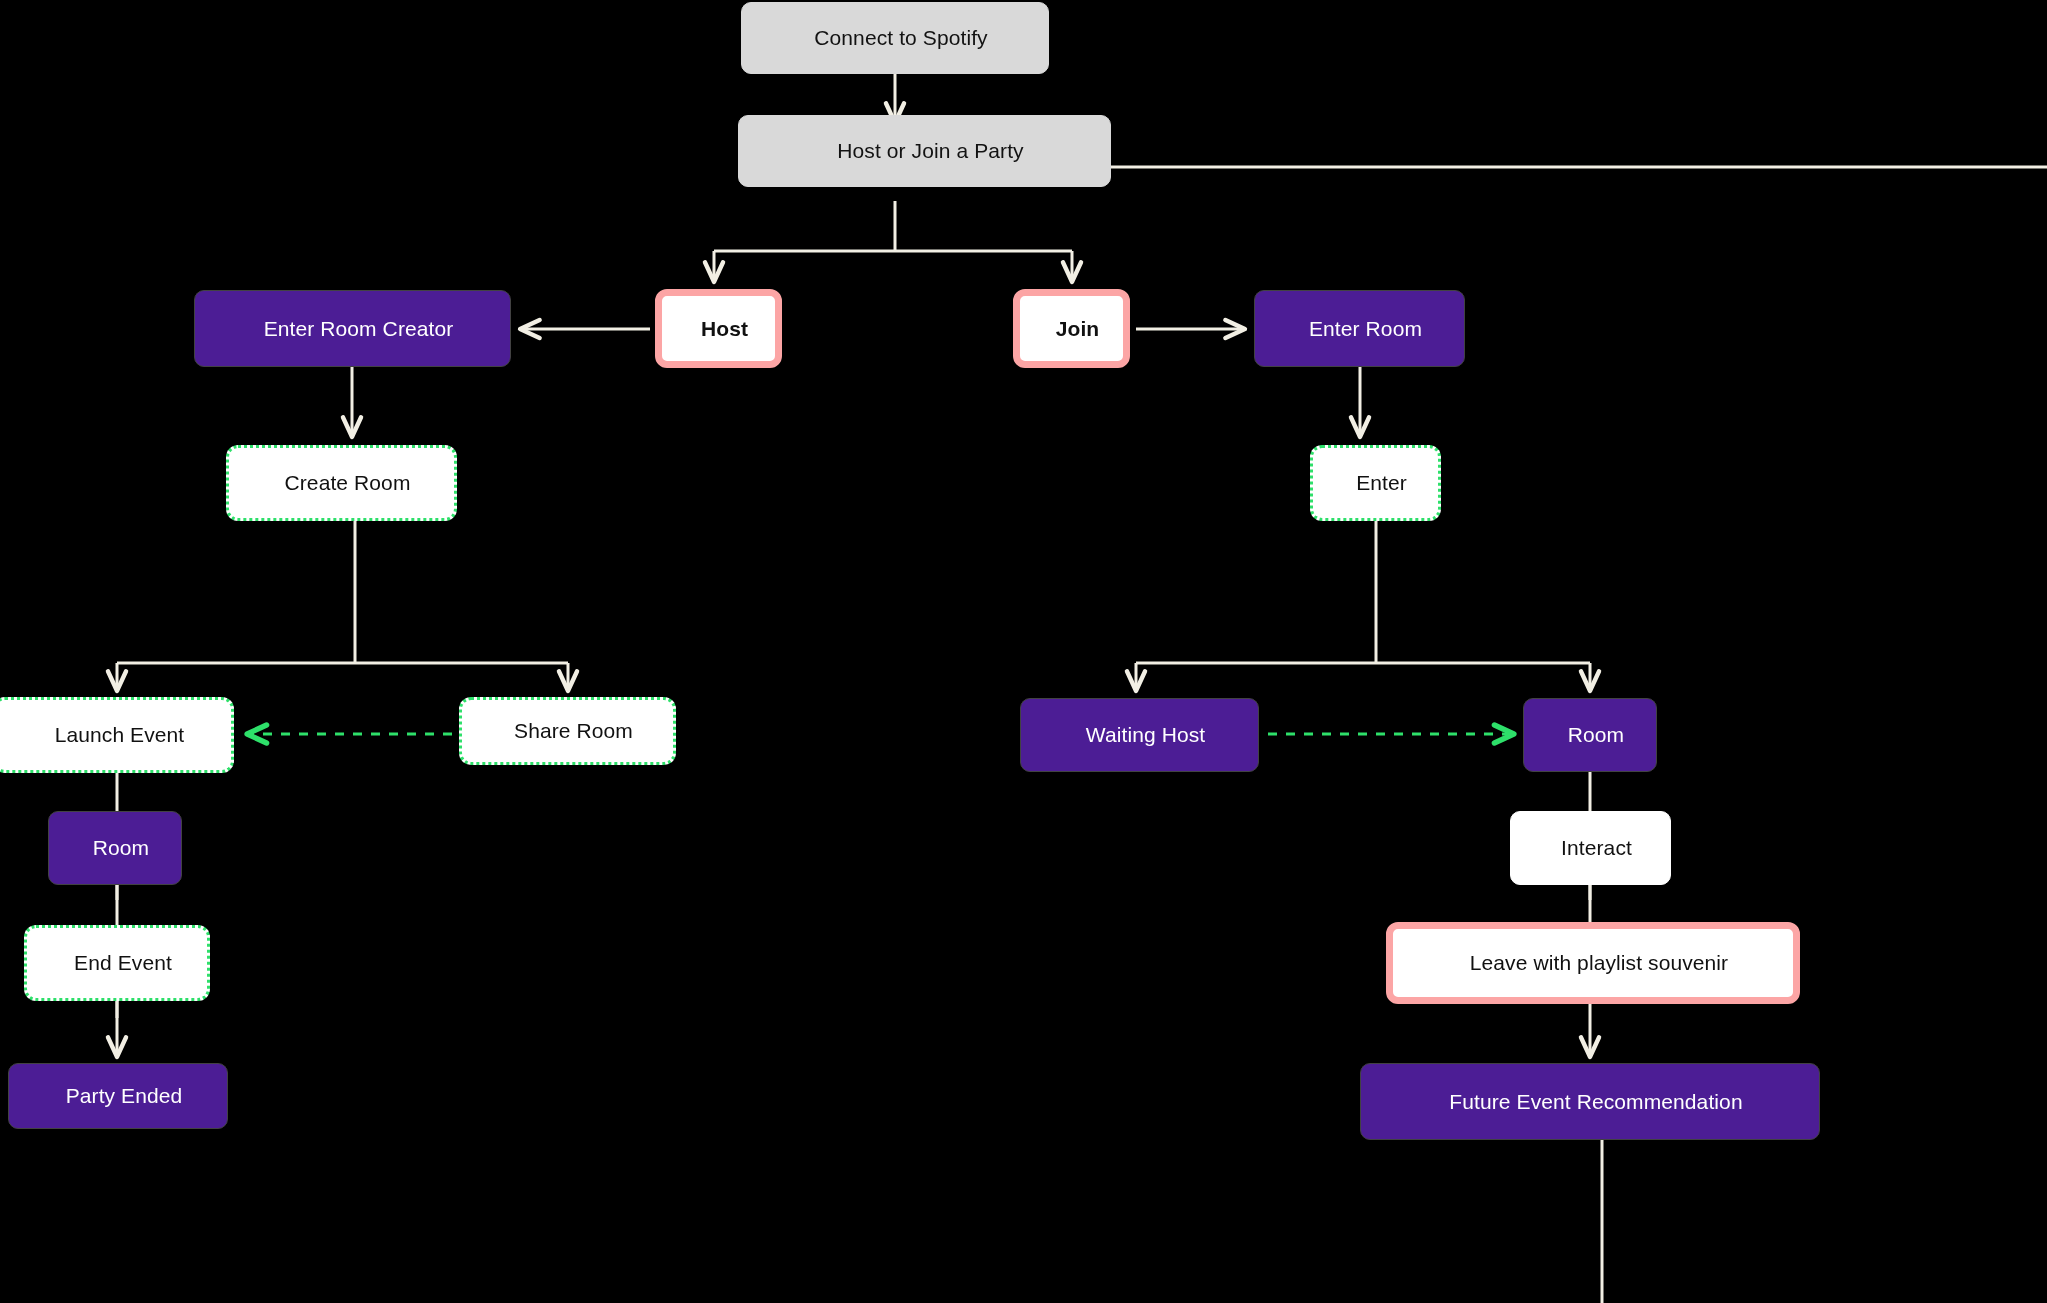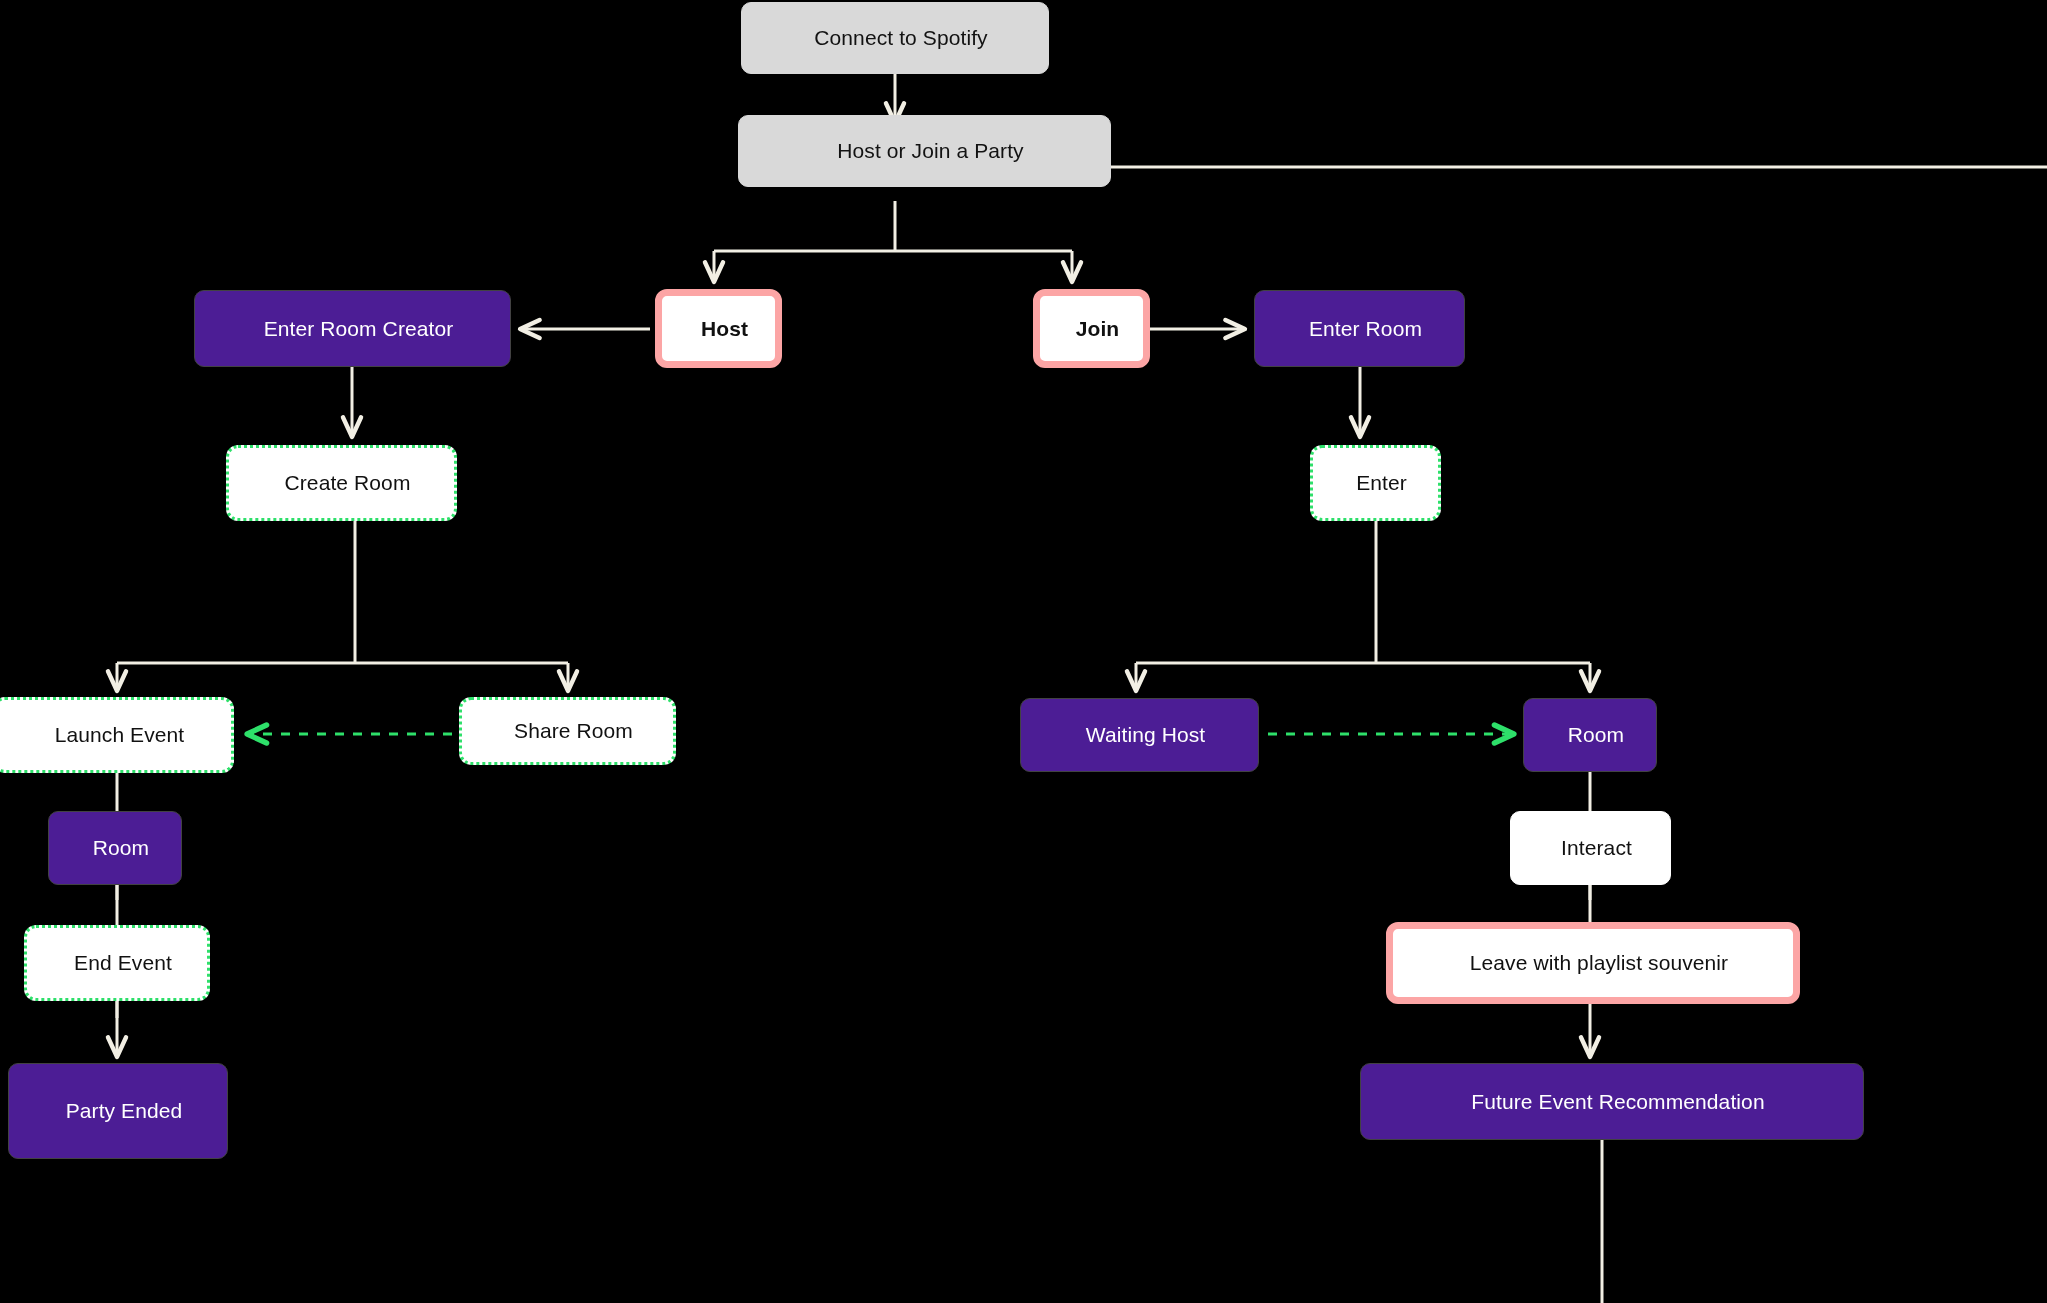--- a/index.html
+++ b/index.html
@@ -101,21 +101,21 @@
       </div>
       <div class="node n-light" style="left: 738px; top: 115px; width: 373px; height: 72px;">
         <span>Host or Join a Party</span>
       </div>
       <div class="node n-dark" style="left: 194px; top: 290px; width: 317px; height: 77px;">
         <span>Enter Room Creator</span>
       </div>
       <div class="node n-green" style="left: 655px; top: 289px; width: 127px; height: 79px;">
         <span>Host</span>
       </div>
-      <div class="node n-green" style="left: 1013px; top: 289px; width: 117px; height: 79px; margin-left: 20px;">
+      <div class="node n-green" style="left: 1013px; top: 289px; width: 117px; height: 79px;">
         <span>Join</span>
       </div>
       <div class="node n-dark" style="left: 1254px; top: 290px; width: 211px; height: 77px;">
         <span>Enter Room</span>
       </div>
       <div class="node n-dotted" style="left: 226px; top: 445px; width: 231px; height: 76px;">
         <span>Create Room</span>
       </div>
       <div class="node n-dotted" style="left: 1310px; top: 445px; width: 131px; height: 76px;">
         <span>Enter</span>
@@ -137,21 +137,21 @@
       </div>
       <div class="node n-white" style="left: 1510px; top: 811px; width: 161px; height: 74px;">
         <span>Interact</span>
       </div>
       <div class="node n-dotted" style="left: 24px; top: 925px; width: 186px; height: 76px;">
         <span>End Event</span>
       </div>
       <div class="node n-green thin" style="left: 1386px; top: 922px; width: 414px; height: 82px;">
         <span>Leave with playlist souvenir</span>
       </div>
-      <div class="node n-dark" style="left: 8px; top: 1063px; width: 220px; height: 96px;">
+      <div class="node n-dark" style="left: 8px; top: 1063px; width: 220px; height: 66px;">
         <span>Party Ended</span>
       </div>
-      <div class="node n-dark" style="left: 1360px; top: 1063px; width: 504px; height: 77px;">
+      <div class="node n-dark" style="left: 1360px; top: 1063px; width: 460px; height: 77px;">
         <span>Future Event Recommendation</span>
       </div>
     </div>
 
 </div>
 
 </body></html>

